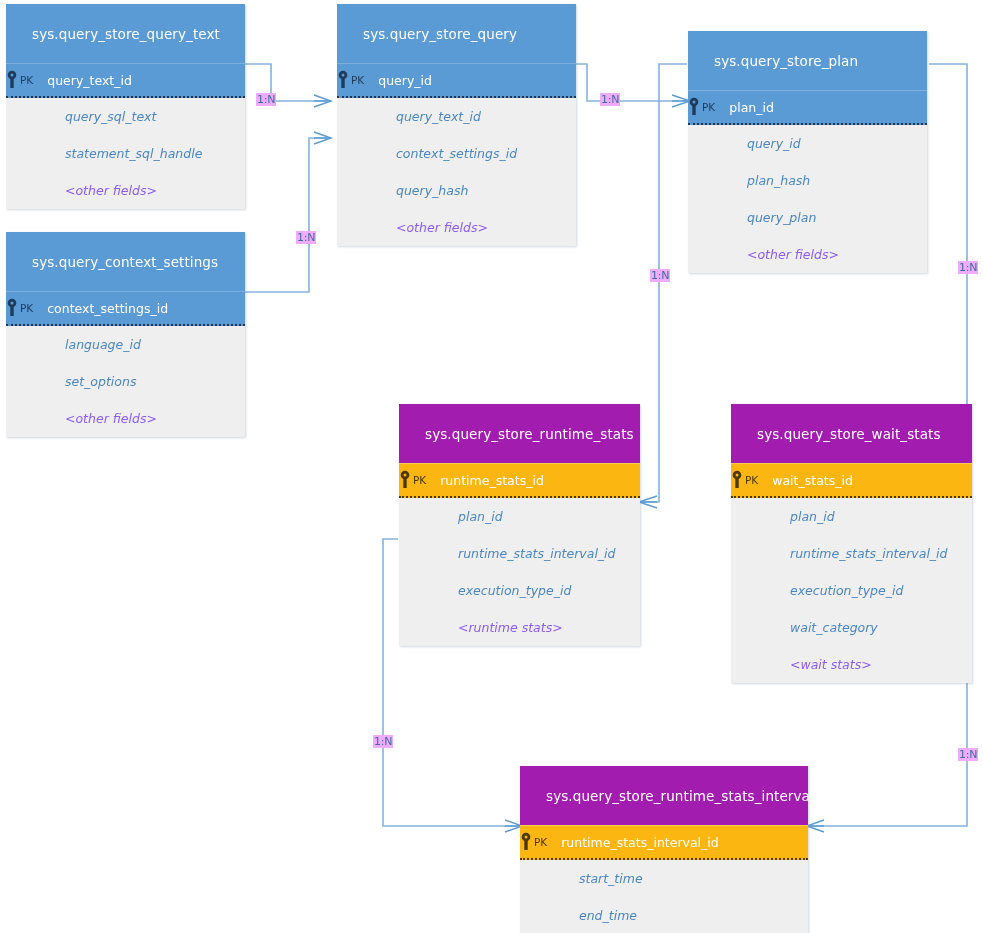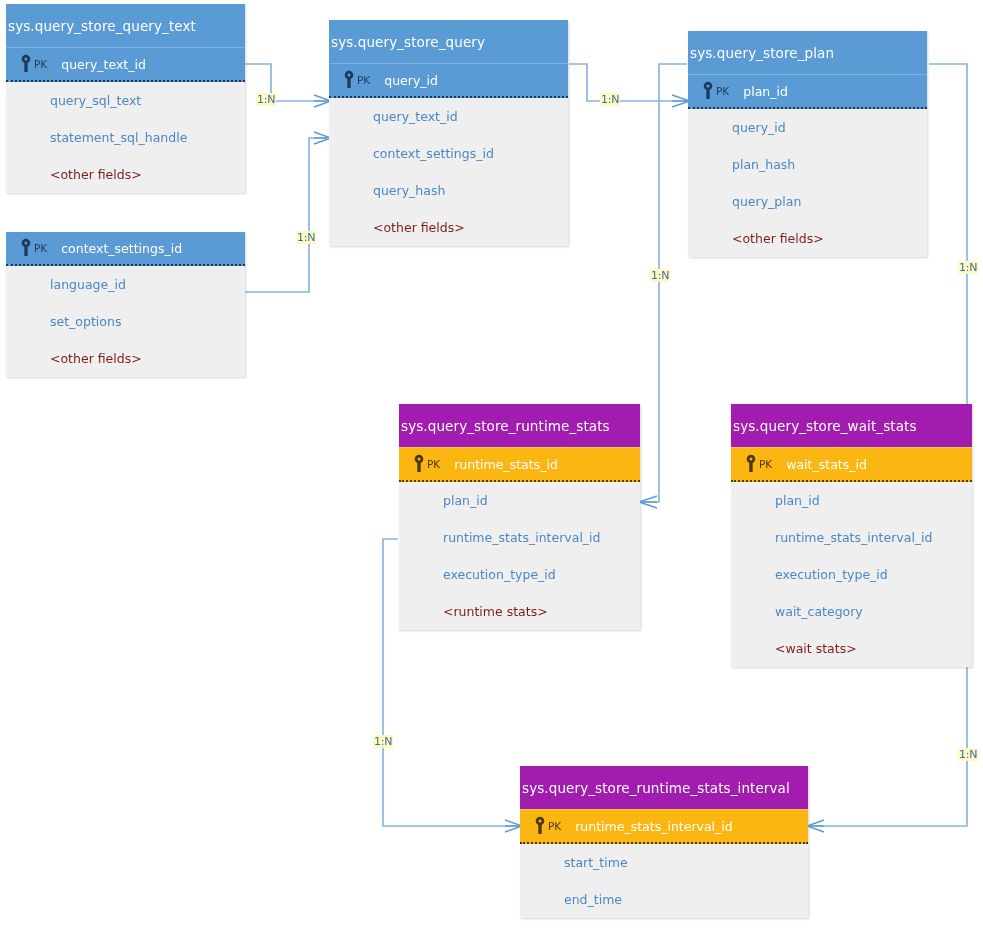--- a/index.html
+++ b/index.html
@@ -36,48 +36,48 @@
   #connectors .crow {
     fill: none;
     stroke: #5b9bd5;
     stroke-width: 1.4;
   }
   .card-label {
     position: absolute;
     font-size: 11px;
     color: #3f6d9e;
     font-family: "DejaVu Sans", "Liberation Sans", sans-serif;
-    background: #fef9c3;
+    background: #f0abfc;
     padding: 0 1px;
     letter-spacing: -0.2px;
     white-space: nowrap;
   }
   
   .table {
     position: absolute;
     box-sizing: border-box;
     background: #efefef;
     box-shadow: 1px 1px 2px rgba(120,140,160,0.35);
   }
   .tbl-header {
     box-sizing: border-box;
-    height: 44px;
+    height: 60px;
     display: flex;
     align-items: center;
-    padding-left: 2px;
+    padding-left: 26px;
     font-size: 13.5px;
     color: #ffffff;
     letter-spacing: 0.1px;
   }
   .tbl-pk {
     box-sizing: border-box;
     height: 34px;
     display: flex;
     align-items: center;
-    padding-left: 14px;
+    padding-left: 0;
     font-size: 12.5px;
     color: #ffffff;
     position: relative;
   }
   .blue .tbl-header { background: #5b9bd5; border-bottom: 1px solid #7db0de; }
   .blue .tbl-pk     { background: #5b9bd5; border-bottom: 2px dotted #21364d; }
   .orange .tbl-header { background: #a21caf; border-bottom: 1px solid #fdcb4e; }
   .orange .tbl-pk     { background: #fbb612; border-bottom: 2px dotted #4c3a06; }
 
   .key-icon {
@@ -101,25 +101,26 @@
   .tbl-body {
     box-sizing: border-box;
     padding: 0;
     background: #efefef;
   }
   .field {
     box-sizing: border-box;
     height: 37px;
     display: flex;
     align-items: center;
-    padding-left: 44px;
+    padding-left: 59px;
     font-size: 12.5px;
     color: #4a87c4;
-  }
-  .field.meta { color: #7f1d1d; }
+    font-style: italic;
+  }
+  .field.meta { color: #8b5cf6; }
 </style>
 </head>
 <body>
 
 <div id="canvas">
 
   <svg id="connectors" viewBox="0 0 983 933" width="983" height="933">
 
     <g>
       <polyline points="245,64 271,64 271,101 327,101"></polyline>
@@ -185,21 +186,21 @@
       <span class="pk-tag">PK</span>
       <span class="pk-name">query_text_id</span>
     </div>
     <div class="tbl-body">
       <div class="field">query_sql_text</div>
       <div class="field">statement_sql_handle</div>
       <div class="field meta">&lt;other fields&gt;</div>
     </div>
   </div>
 
-  <div class="table blue" style="left:329px; top:4px; width:239px;margin-top:16px;">
+  <div class="table blue" style="left:337px; top:4px; width:239px;">
     <div class="tbl-header">sys.query_store_query</div>
     <div class="tbl-pk">
       <span class="key-icon">
         <svg width="13" height="20" viewBox="0 0 13 20">
             <circle cx="6" cy="5" r="4.3" fill="#1f3b5c"></circle>
             <rect x="4.3" y="7" width="3.4" height="11" fill="#1f3b5c"></rect>
             <circle cx="6" cy="5" r="1.5" fill="#5b9bd5"></circle>
           </svg>
       </span>
       <span class="pk-tag">PK</span>
@@ -228,20 +229,21 @@
     </div>
     <div class="tbl-body">
       <div class="field">query_id</div>
       <div class="field">plan_hash</div>
       <div class="field">query_plan</div>
       <div class="field meta">&lt;other fields&gt;</div>
     </div>
   </div>
 
   <div class="table blue" style="left:6px; top:232px; width:239px;">
+    <div class="tbl-header">sys.query_context_settings</div>
     <div class="tbl-pk">
       <span class="key-icon">
         <svg width="13" height="20" viewBox="0 0 13 20">
             <circle cx="6" cy="5" r="4.3" fill="#1f3b5c"></circle>
             <rect x="4.3" y="7" width="3.4" height="11" fill="#1f3b5c"></rect>
             <circle cx="6" cy="5" r="1.5" fill="#5b9bd5"></circle>
           </svg>
       </span>
       <span class="pk-tag">PK</span>
       <span class="pk-name">context_settings_id</span>

